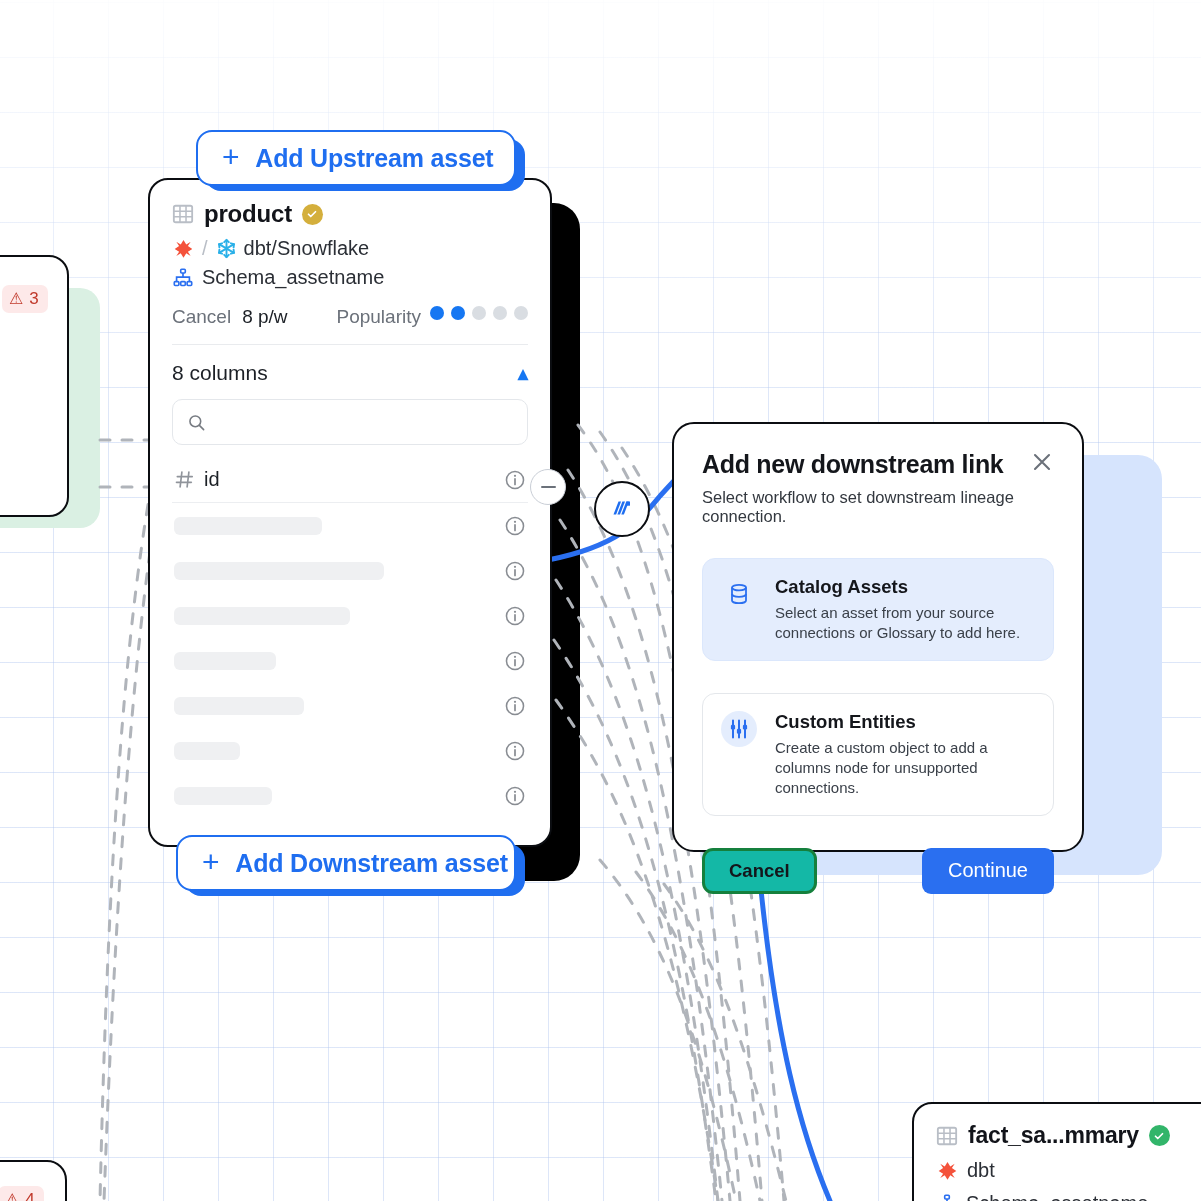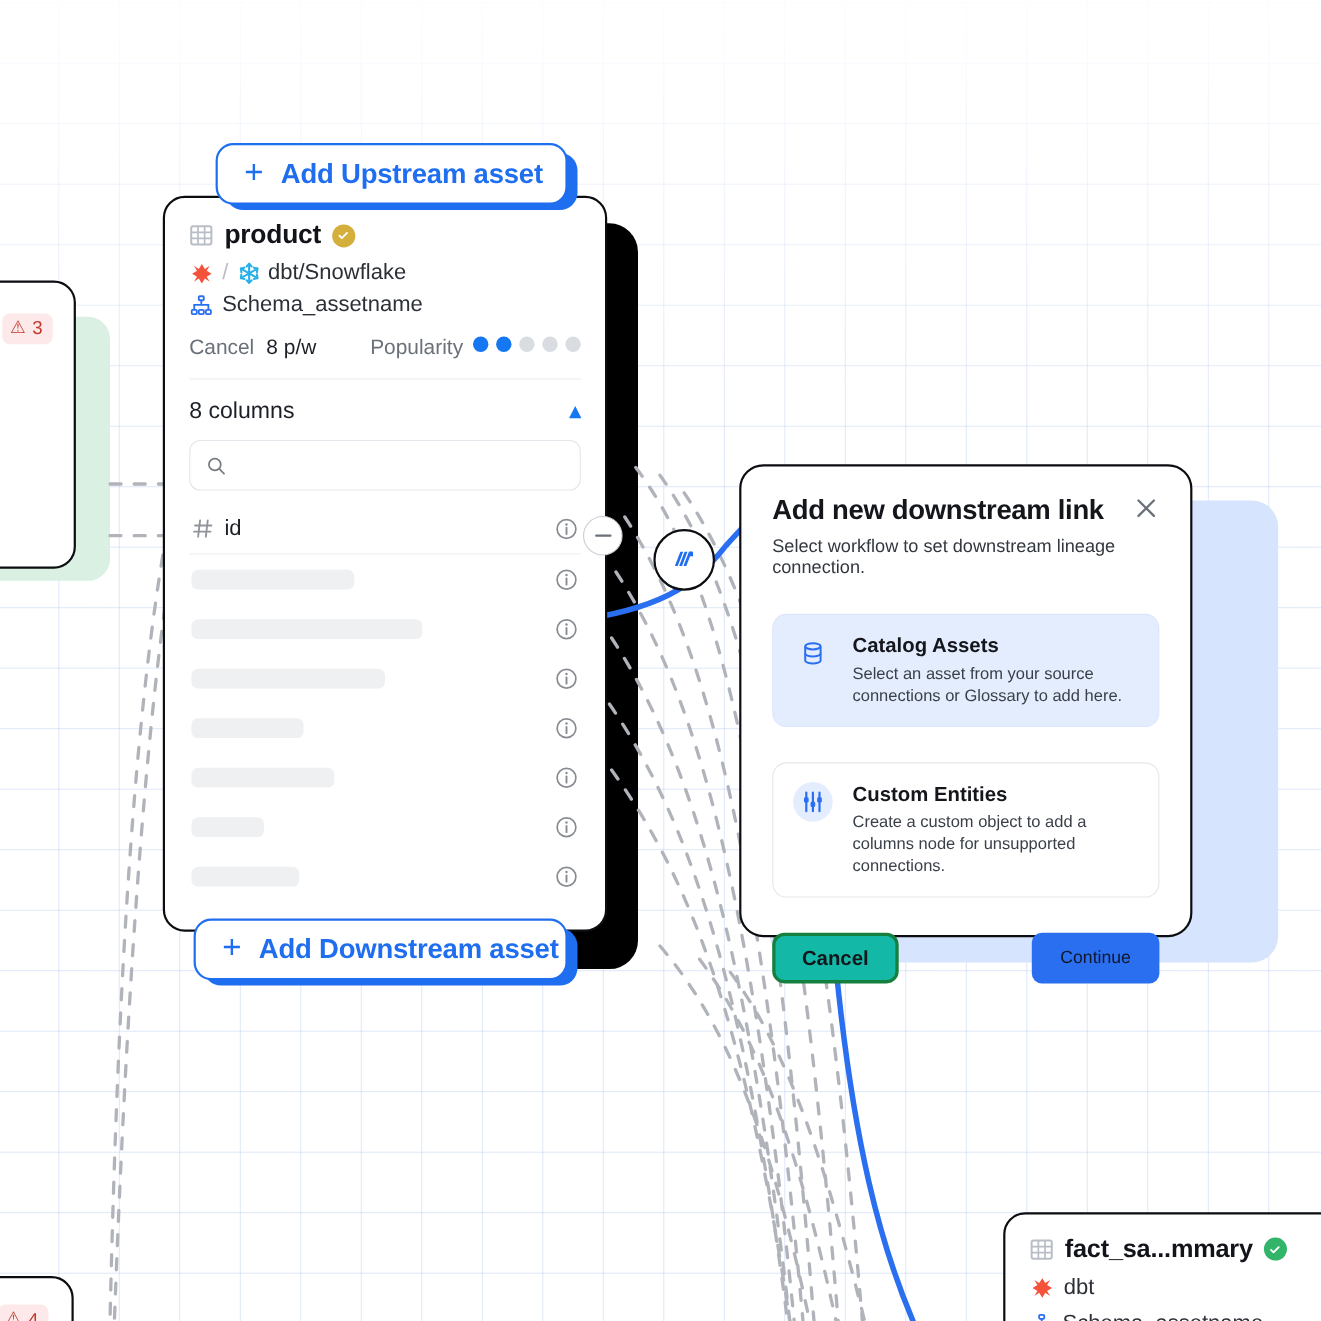--- a/index.html
+++ b/index.html
@@ -152,21 +152,21 @@
   .dlg-foot{display:flex;align-items:center;margin-top:32px;}
   .btn-cancel{
     border:3px solid #15803d;border-radius:11px;background:#14b8a6;
     padding:0 24px;height:46px;display:flex;align-items:center;
     font-size:18.5px;font-weight:600;color:#14161b;cursor:pointer;
     font-family:"Liberation Sans", sans-serif;
   }
   .btn-continue{
     margin-left:auto;border:none;border-radius:9px;background:#2a6ff0;
     padding:0 26px;height:46px;display:flex;align-items:center;
-    font-size:16px;color:#0f172a;cursor:pointer;
+    font-size:20px;color:#ffffff;cursor:pointer;
     font-family:"Liberation Sans", sans-serif;
   }
 
   
   .node-br{left:912px;top:1102px;width:330px;height:160px;padding:18px 22px;box-sizing:border-box;}
   .br-title{display:flex;align-items:center;gap:10px;}
   .br-title .name{font-size:23px;font-weight:700;color:#12141a;letter-spacing:-.2px;}
   .br-row{display:flex;align-items:center;gap:8px;margin-top:10px;font-size:20px;color:#2b2f36;}
 </style>
 </head>

